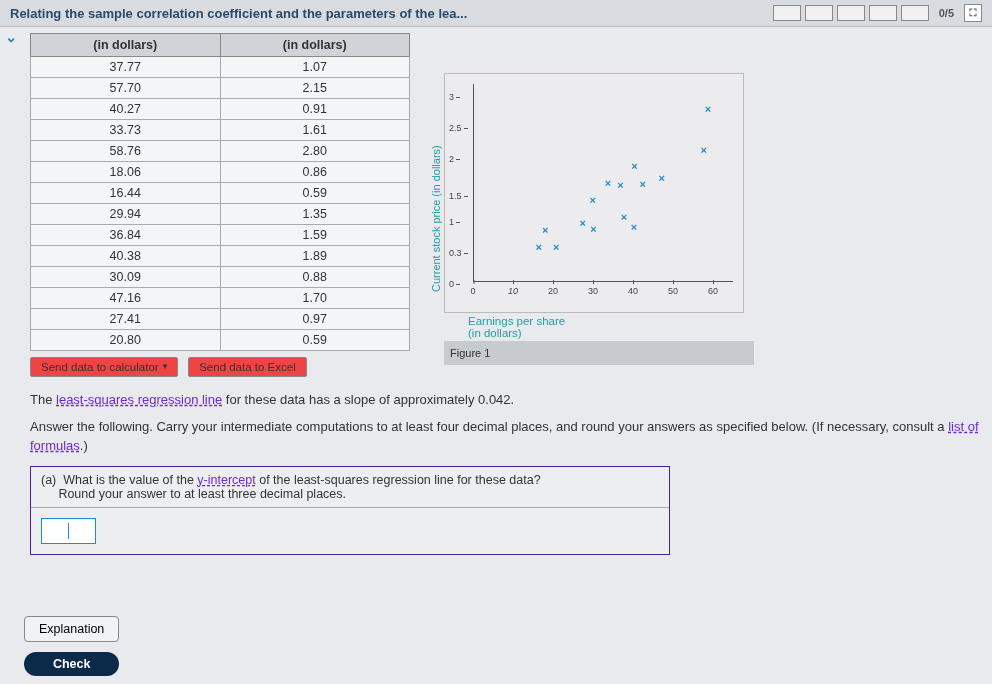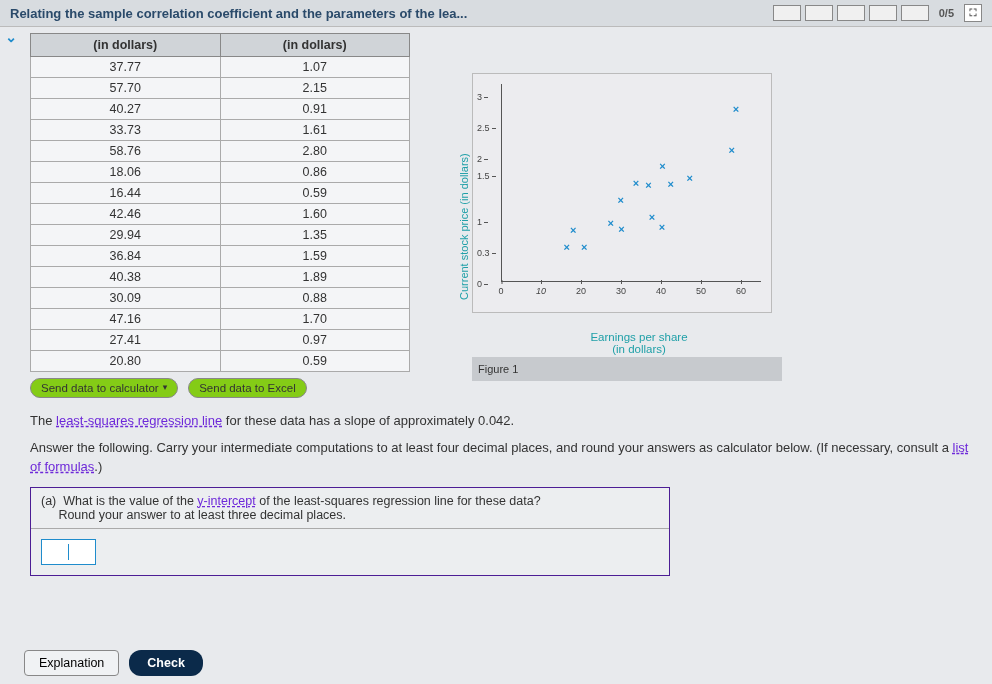--- a/index.html
+++ b/index.html
@@ -36,42 +36,42 @@
     width:18px;height:18px;border:1px solid #888;background:#fff;display:flex;align-items:center;justify-content:center;font-size:10px;color:#555;
   }
   .chev {
     position:absolute; left:2px; top:28px; width:18px;height:18px;
     display:flex;align-items:center;justify-content:center;
     color:#1f8ccc;font-size:14px;font-weight:bold;
   }
   .main {
     padding: 6px 10px 0 30px;
   }
-  .content-row { display:flex; gap:46px; }
+  .content-row { display:flex; gap:18px; }
   table.data {
     border-collapse: collapse;
     font-size: 12.5px;
     width: 380px;
   }
   table.data th {
     background: #d0d4d8;
     border: 1px solid #888;
     padding: 4px 6px;
     font-weight: bold;
   }
   table.data td {
     border: 1px solid #aaa;
     padding: 3px 6px;
     text-align: center;
     background: #f4f5f7;
   }
   .btn-row { margin-top:6px; display:flex; gap:10px;}
   .pill-btn {
-    border:1px solid #888; border-radius:10px;
-    padding:3px 10px; font-size:11.5px; background:#84cc16;
+    border:1px solid #888; border-radius:2px;
+    padding:3px 10px; font-size:11.5px; background:#ef4444;
     display:inline-flex; gap:4px; cursor:pointer;
   }
   .pill-btn .car { font-size:9px;}
   .figure {
     width: 380px;
     padding-top: 40px;
   }
   .plot-wrap { display:flex; }
   .ylab {
     writing-mode: vertical-rl; transform: rotate(180deg);
@@ -82,38 +82,38 @@
     position:relative; width:300px; height:240px;
     background:#ececef; border:1px solid #bbb;
   }
   .axis-y { position:absolute; left:28px; top:10px; bottom:30px; width:1px; background:#555;}
   .axis-x { position:absolute; left:28px; right:10px; bottom:30px; height:1px; background:#555;}
   .ytick { position:absolute; left:4px; font-size:9px; color:#444; transform:translateY(-50%);}
   .ytick::after{content:"";position:absolute;right:-6px;top:50%;width:4px;height:1px;background:#555;}
   .xtick { position:absolute; bottom:16px; font-size:9px; color:#444; transform:translateX(-50%);}
   .xtick::before{content:"";position:absolute;left:50%;top:-6px;width:1px;height:4px;background:#555;}
   .pt { position:absolute; color:#1f8ccc; font-size:11px; transform:translate(-50%,-50%); font-weight:bold;}
-  .xlab { text-align:center; font-size:11.5px; color:#20a0a8; margin: 18px 0 2px 24px;}
+  .xlab { font-size:11.5px; color:#20a0a8; margin: 2px 0 2px 24px;}
   .fig-cap { background:#c7cace; font-size:11px; padding:6px 6px; margin-top:2px; width:310px;}
   .body-text { margin-top:14px; font-size:13px; color:#333; line-height:1.45;}
   .body-text p { margin-bottom:8px;}
   .link { color:#6d28d9; text-decoration:underline dashed; cursor:pointer;}
   .q-box {
     margin-top:10px; border:1px solid #4c1d95; background:#eceef0;
     width: 640px;
   }
   .q-head { border-bottom:1px solid #aaa; padding:6px 10px; font-size:12.5px;}
   .q-body { padding:10px; display:flex; gap:20px; align-items:center;}
   .ans-input {
     width:55px; height:26px; border:1.5px solid #1f8ccc; background:#fff;
     display:flex;align-items:center;justify-content:center;
   }
   .cursor { width:1.5px; height:16px; background:#1f8ccc;}
   .footer-btns {
-    position:absolute; left:24px; bottom:8px; display:flex; gap:10px;
+    position:absolute; left:24px; bottom:8px; display:flex; gap:10px;flex-direction:column;
   }
   .exp-btn {
     border:1px solid #888; border-radius:4px; background:#f0f2f4;
     padding:5px 14px; font-size:12.5px; cursor:pointer;
   }
   .chk-btn {
     border:none; border-radius:12px; background:#0b2a4a; color:#fff;
     padding:5px 18px; font-size:12.5px; font-weight:bold; cursor:pointer;
   }
 </style>
@@ -167,24 +167,20 @@
               <td>58.76</td>
               <td>2.80</td>
             </tr>
             <tr>
               <td>18.06</td>
               <td>0.86</td>
             </tr>
             <tr>
               <td>16.44</td>
               <td>0.59</td>
-            </tr>
-            <tr>
-              <td>42.46</td>
-              <td>1.60</td>
             </tr>
             <tr>
               <td>29.94</td>
               <td>1.35</td>
             </tr>
             <tr>
               <td>36.84</td>
               <td>1.59</td>
             </tr>
             <tr>
@@ -226,21 +222,21 @@
           <span>Current stock price
 (in dollars)</span>
         </div>
         <div>
           <div class="plot" id="plot">
             <div class="axis-y"></div>
               <div class="axis-x"></div>
           <div class="ytick" style="top: 210px;">0</div>
               <div class="ytick" style="top: 178.75px;">0.3</div>
               <div class="ytick" style="top: 147.5px;">1</div>
-              <div class="ytick" style="top: 102px;">1.5</div>
+              <div class="ytick" style="top: 122px;">1.5</div>
               <div class="ytick" style="top: 85px;">2</div>
               <div class="ytick" style="top: 53.75px;">2.5</div>
               <div class="ytick" style="top: 22.5px;">3</div>
               <div class="xtick" style="left: 28px;">0</div>
               <div class="xtick" style="left: 68px; font-style: italic;">10</div>
               <div class="xtick" style="left: 108px;">20</div>
               <div class="xtick" style="left: 148px;">30</div>
               <div class="xtick" style="left: 188px;">40</div>
               <div class="xtick" style="left: 228px;">50</div>
               <div class="xtick" style="left: 268px;">60</div>
@@ -268,21 +264,21 @@
         </div>
       </div>
     </div>
   </div>
 
   <div class="body-text">
     <p>
       <span>The </span><span class="link">least-squares regression line</span><span> for these data has a slope of approximately </span><span>0.042</span><span>.</span>
     </p>
     <p>
-      <span>Answer the following. Carry your intermediate computations to at least four decimal places, and round your answers as calculator below. (If necessary, consult a </span><span class="link">list of formulas</span><span>.)</span>
+      <span>Answer the following. Carry your intermediate computations to at least four decimal places, and round your answers as specified below. (If necessary, consult a </span><span class="link">list of formulas</span><span>.)</span>
     </p>
   </div>
 
   <div class="q-box">
     <div class="q-head">
       <span>(a)</span>&nbsp;
       <span>What is the value of the </span><span class="link">y-intercept</span><span> of the least-squares regression line for these data?</span><br>
       &nbsp;&nbsp;&nbsp;&nbsp;&nbsp;<span>Round your answer to at least three decimal places.</span>
     </div>
     <div class="q-body">

